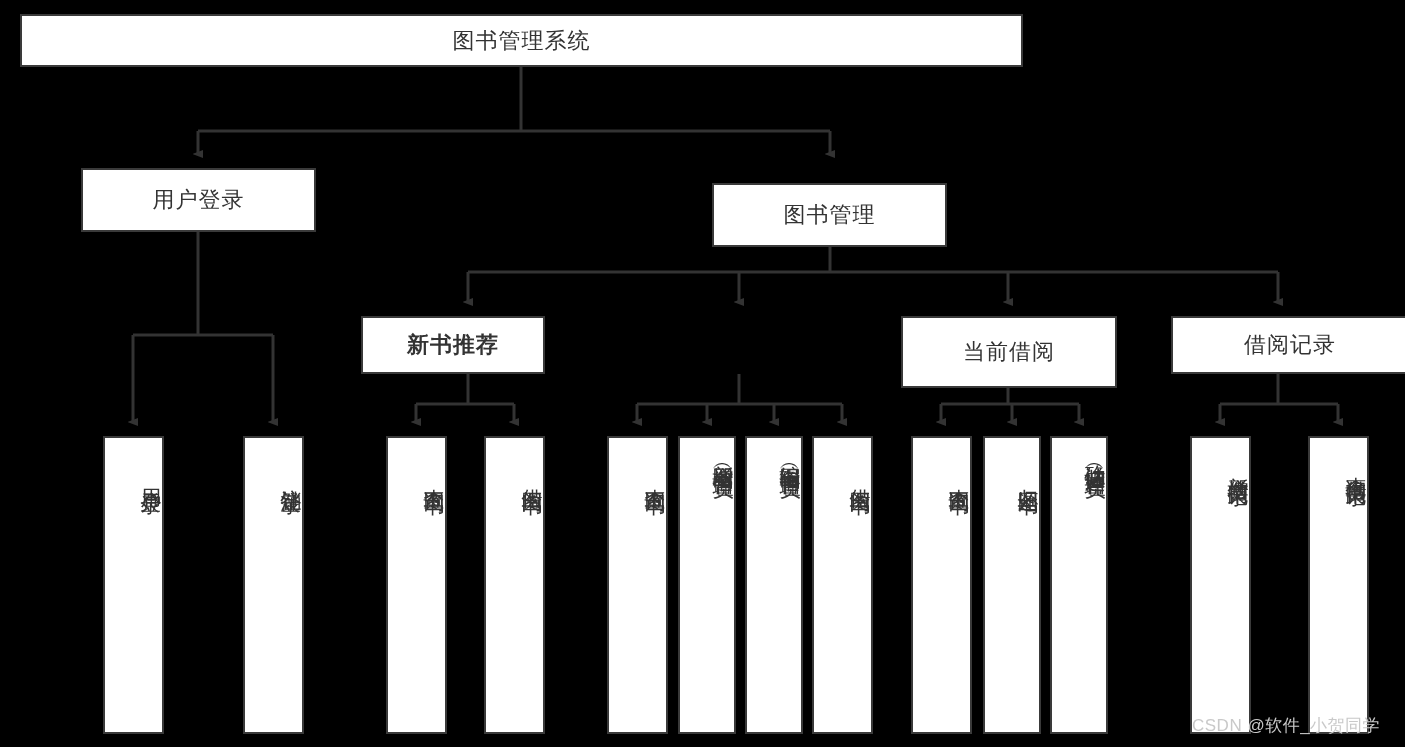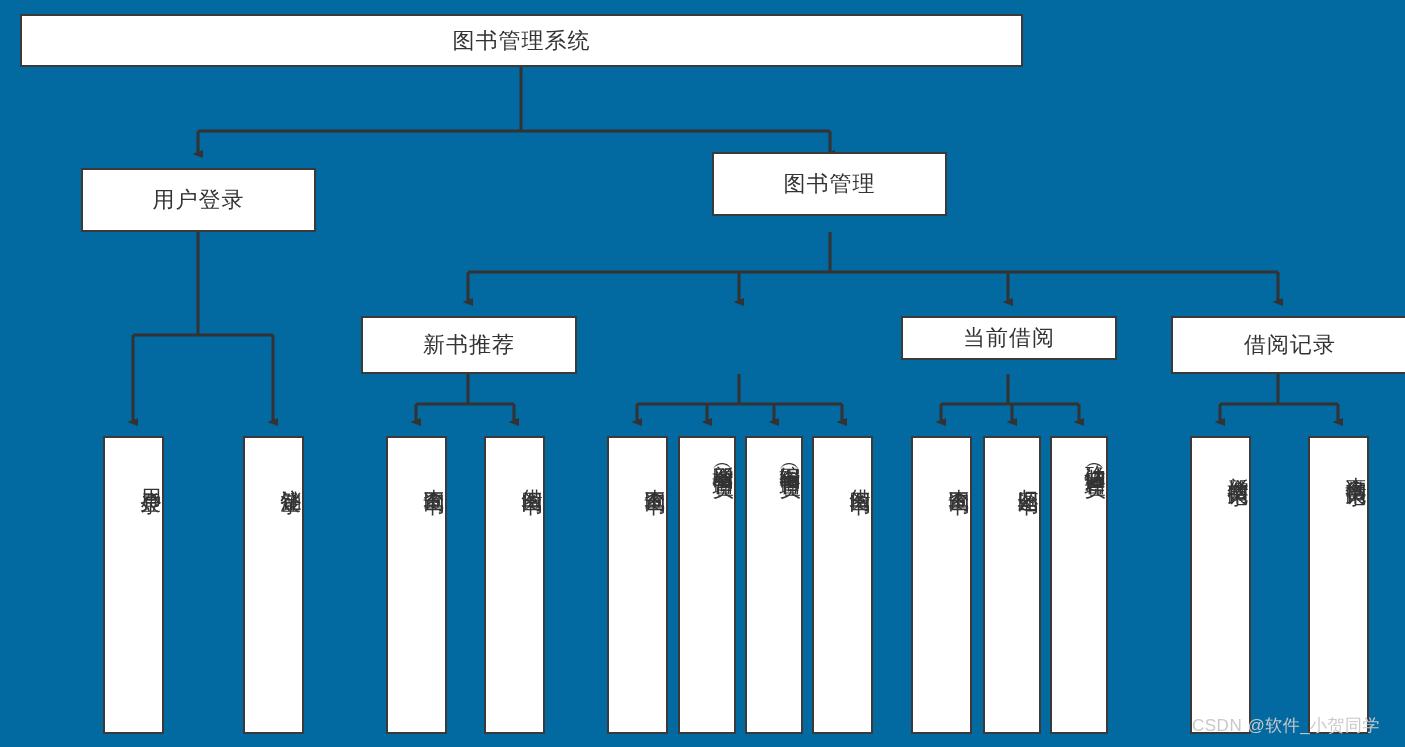--- a/index.html
+++ b/index.html
@@ -7,21 +7,21 @@
     padding: 0;
     background: #ffffff;
   }
   body {
     font-family: "Liberation Sans", "DejaVu Sans", sans-serif;
   }
   #canvas {
     position: relative;
     width: 1405px;
     height: 747px;
-    background: #0369a1;
+    background: #000000;
     overflow: hidden;
   }
   svg.wires {
     position: absolute;
     left: 0;
     top: 0;
     width: 1405px;
     height: 747px;
     pointer-events: none;
   }
@@ -118,28 +118,28 @@
     </g>
   </svg>
 
   <div class="node node-h" style="left:20px; top:14px; width:1003px; height:53px;">
     <span>图书管理系统</span>
   </div>
 
   <div class="node node-h" style="left:81px; top:168px; width:235px; height:64px;">
     <span>用户登录</span>
   </div>
-  <div class="node node-h" style="left:712px; top:152px; width:235px; height:64px;">
+  <div class="node node-h" style="left:712px; top:183px; width:235px; height:64px;">
     <span>图书管理</span>
   </div>
 
-  <div class="node node-h" style="left:361px; top:316px; width:216px; height:58px;">
+  <div class="node node-h" style="left:361px; top:316px; width:184px; height:58px;font-weight:bold;">
     <span>新书推荐</span>
   </div>
-  <div class="node node-h" style="left:901px; top:316px; width:216px; height:44px;">
+  <div class="node node-h" style="left:901px; top:316px; width:216px; height:72px;">
     <span>当前借阅</span>
   </div>
   <div class="node node-h" style="left:1171px; top:316px; width:238px; height:58px;">
     <span>借阅记录</span>
   </div>
 
   <div class="node node-v" style="left:103px; top:436px; width:61px; height:298px;">
     <span class="vtext">用户登录</span>
   </div>
   <div class="node node-v" style="left:243px; top:436px; width:61px; height:298px;">

